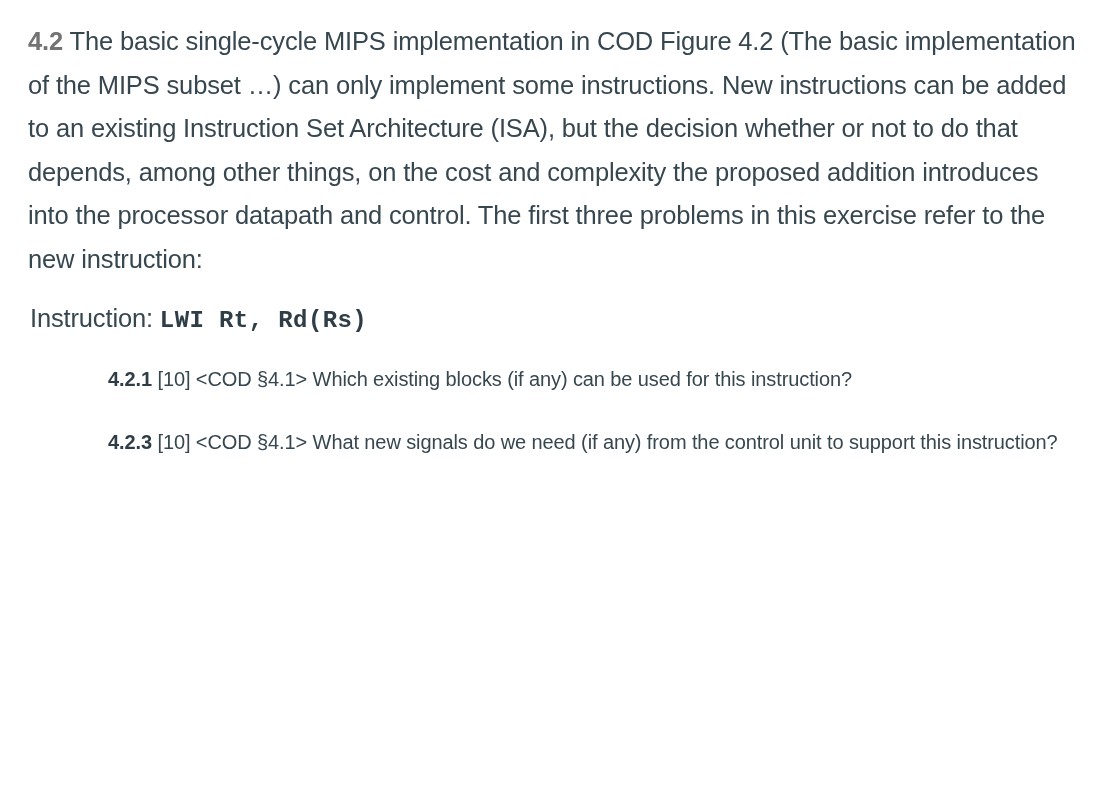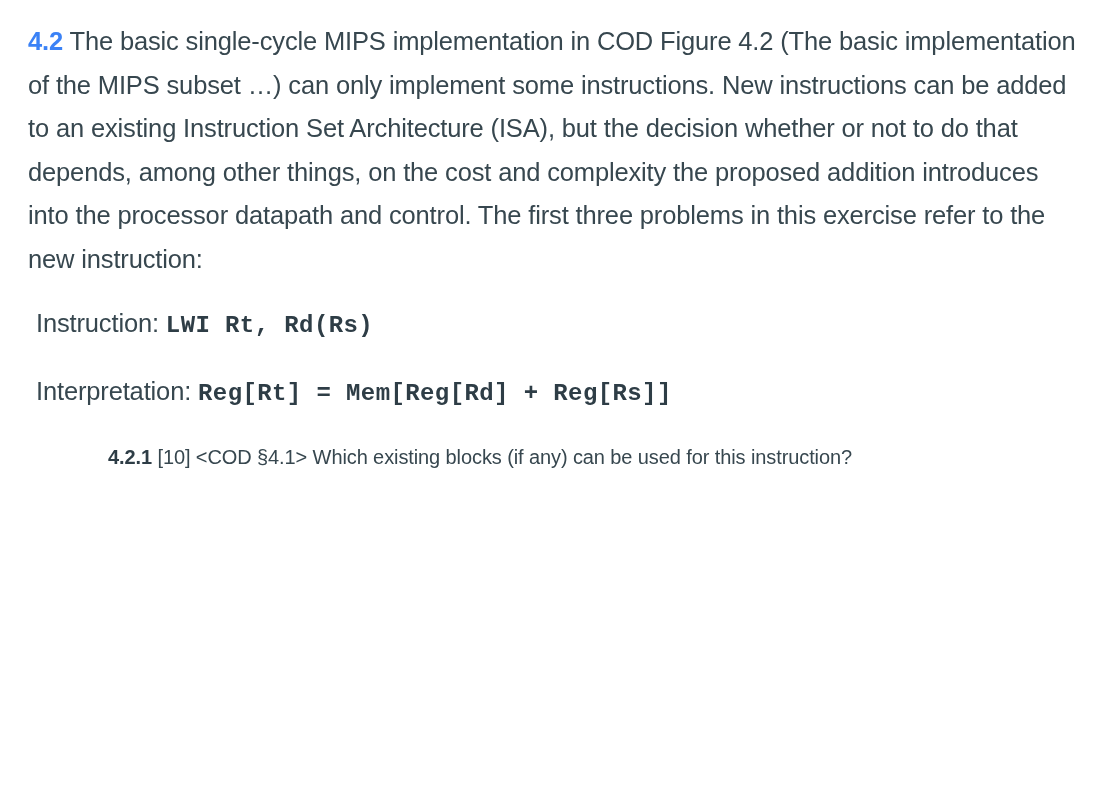--- a/index.html
+++ b/index.html
@@ -25,29 +25,29 @@
     font-size: 25.5px;
     line-height: 43.5px;
     letter-spacing: -0.15px;
     color: #37474f;
     margin: 0 0 19px 0;
     max-width: 1060px;
   }
 
   .qnum {
     font-weight: bold;
-    color: #3b82f6;
+    color: #737373;
   }
 
   .spec-line {
     font-size: 25.5px;
-    line-height: 47px;
+    line-height: 37px;
     letter-spacing: -0.15px;
     color: #37474f;
-    margin: 0 0 19px 8px;
+    margin: 0 0 19px 2px;
     white-space: nowrap;
   }
 
   .mono {
     font-family: "Liberation Mono", "DejaVu Sans Mono", monospace;
     font-weight: bold;
     font-size: 24px;
     letter-spacing: 0.4px;
     color: #2e3d46;
   }
@@ -78,22 +78,22 @@
 </style>
 </head>
 <body>
 
 <div id="exercise">
 
   <p class="intro"><span class="qnum">4.2</span><span> The basic single-cycle MIPS implementation in COD Figure 4.2 (The basic implementation of the MIPS subset …) can only implement some instructions. New instructions can be added to an existing Instruction Set Architecture (ISA), but the decision whether or not to do that depends, among other things, on the cost and complexity the proposed addition introduces into the processor datapath and control. The first three problems in this exercise refer to the new instruction:</span></p>
 
   <p class="spec-line"><span>Instruction: </span><span class="mono">LWI Rt, Rd(Rs)</span></p>
 
-  <p class="spec-line"><span>Interpretation: </span><span class="mono">Reg[Rt] = Mem[Reg[Rd] + Reg[Rs]]</span></p>
 
   <div class="subparts">
 
     <p class="subpart"><span class="subnum">4.2.1</span><span> [10] &lt;COD §4.1&gt; Which existing blocks (if any) can be used for this instruction?</span></p>
 
 
+    <p class="subpart"><span class="subnum">4.2.3</span><span> [10] &lt;COD §4.1&gt; What new signals do we need (if any) from the control unit to support this instruction?</span></p>
 
   </div>
 </div>
 
 </body></html>

